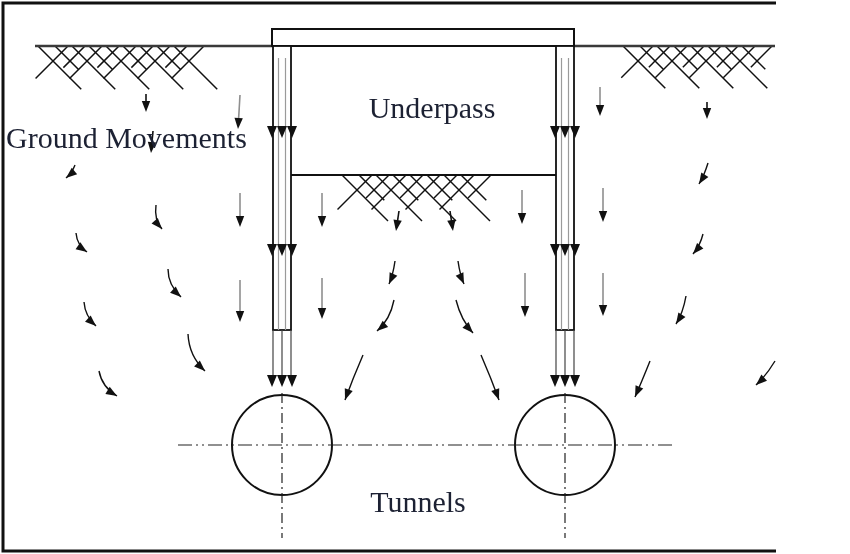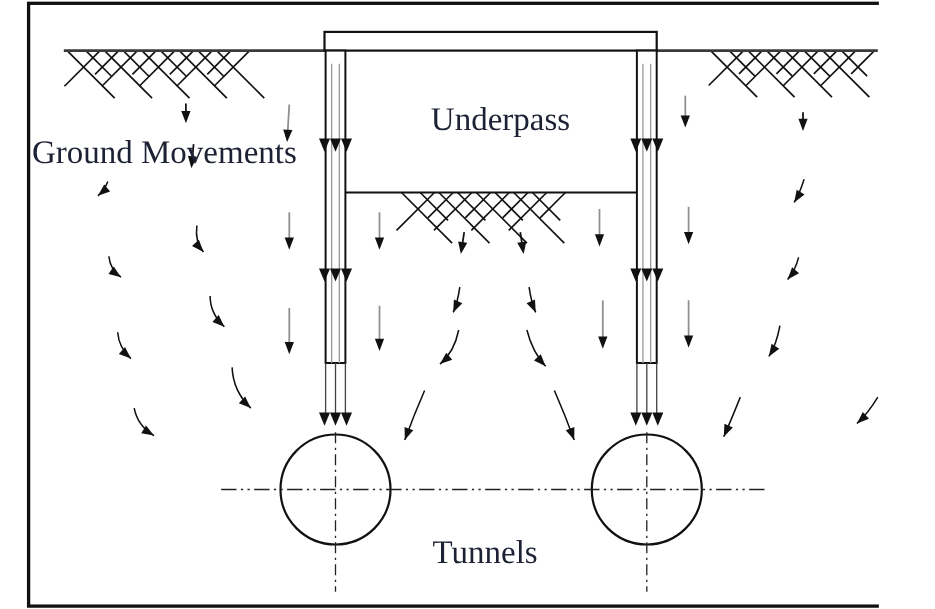--- a/index.html
+++ b/index.html
@@ -1,16 +1,16 @@
 <!DOCTYPE html>
 <html><head>
 <meta charset="utf-8">
 <style>
   html,body{margin:0;padding:0;background:#ffffff;}
-  .stage{width:776px;height:554px;position:relative;background:#ffffff;overflow:hidden;padding-left:23px;}
+  .stage{width:776px;height:554px;position:relative;background:#ffffff;overflow:hidden;}
   svg{display:block;}
   text{font-family:"Liberation Serif","DejaVu Serif",serif;}
 </style>
 </head>
 <body>
 
 <div class="stage">
   <svg id="diagram" width="850" height="554" viewBox="0 0 850 554">
     <g id="layer-hatch">
         <g>

